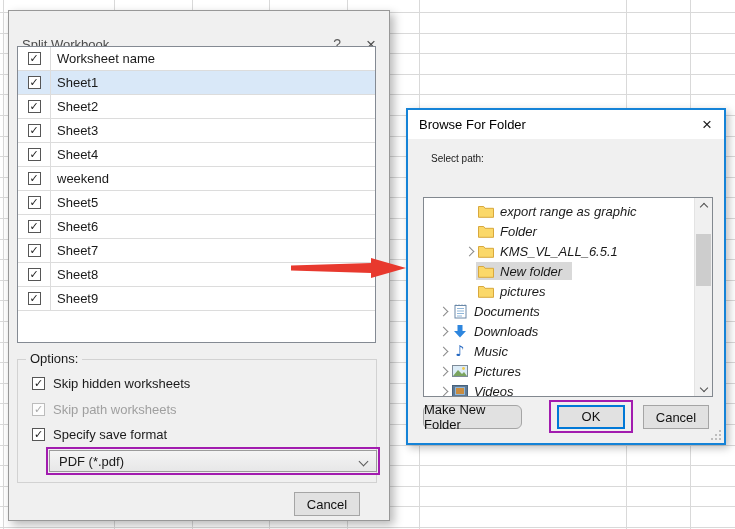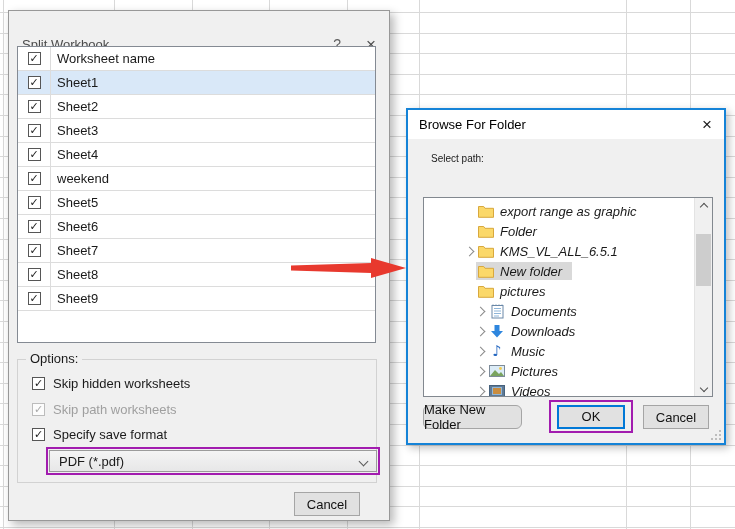--- a/index.html
+++ b/index.html
@@ -81,21 +81,21 @@
   .bf-title{flex:1;font-size:13px;color:#000;}
   .bf-close{font-size:17px;color:#1a1a1a;line-height:1;}
   .bf-selectpath{position:absolute;left:16px;top:43px;font-size:10px;color:#1a1a1a;margin-left:7px;}
   .bf-tree{
     position:absolute;left:15px;top:87px;width:290px;height:200px;box-sizing:border-box;
     background:#fff;border:1px solid #82888f;overflow:hidden;font-style:italic;
   }
   .tree-rows{position:absolute;left:0;top:3px;right:17px;}
   .trow{height:20px;display:flex;align-items:center;font-size:13px;color:#1a1a1a;white-space:nowrap;}
   .trow .twist{width:14px;flex:none;display:flex;align-items:center;justify-content:center;}
-  .trow.lvl1{padding-left:12px;margin-left:37px;}
+  .trow.lvl1{padding-left:12px;}
   .trow.lvl2{padding-left:38px;}
   .hl{display:flex;align-items:center;padding:1px 10px 1px 2px;}
   .hl.selected{background:#d9d9d9;}
   .ticon{width:16px;height:16px;flex:none;margin-right:6px;display:flex;align-items:center;justify-content:center;}
   .music-note{font-size:15px;color:#2366c0;line-height:1;font-family:"DejaVu Sans",sans-serif;}
   .bf-scrollbar{position:absolute;top:0;right:0;bottom:0;width:17px;background:#f0f0f0;border-left:1px solid #e3e3e3;}
   .sb-btn{position:absolute;left:0;right:0;height:17px;display:flex;align-items:center;justify-content:center;}
   .sb-btn.up{top:0;}
   .sb-btn.down{bottom:0;}
   .sb-btn .chev{width:5px;height:5px;border-color:#4f4f4f;border-width:1.5px;}

